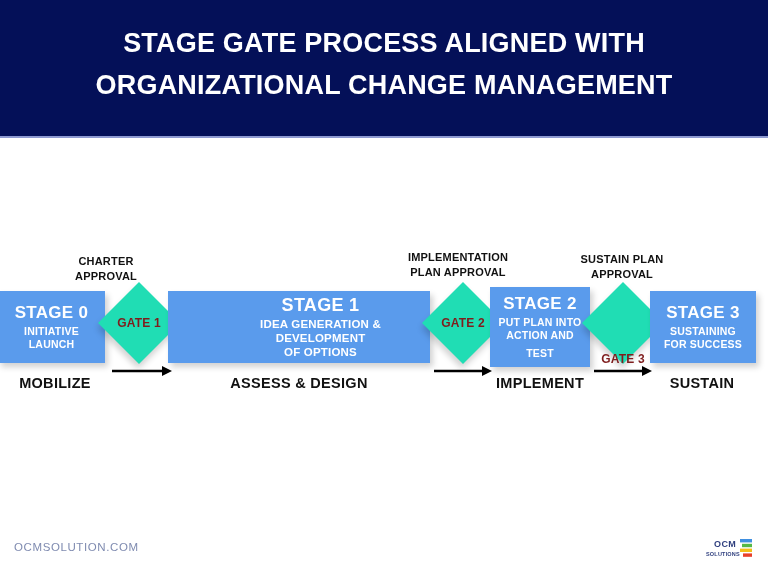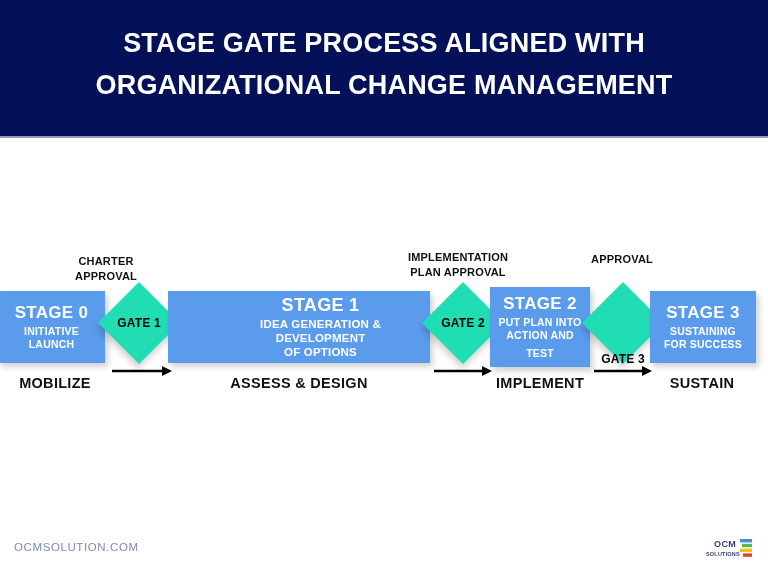--- a/index.html
+++ b/index.html
@@ -100,21 +100,21 @@
     width: 58px;
     height: 58px;
     background: #20ddb4;
     transform: rotate(45deg);
     box-shadow: 3px 4px 6px rgba(0,0,0,0.18);
   }
   .gate-label {
     position: absolute;
     width: 82px;
     text-align: center;
-    color: #000000;
+    color: #7f1d1d;
     font-weight: bold;
     font-size: 12px;
     letter-spacing: 0.2px;
     line-height: 14px;
   }
 
   
   .approval {
     position: absolute;
     width: 170px;
@@ -204,20 +204,21 @@
     <div>CHARTER</div>
     <div>APPROVAL</div>
   </div>
 
   <div class="approval" style="left:373px; top:250px;">
     <div>IMPLEMENTATION</div>
     <div>PLAN APPROVAL</div>
   </div>
 
   <div class="approval" style="left:537px; top:252px;">
+    <div>SUSTAIN PLAN</div>
     <div>APPROVAL</div>
   </div>
 
   <div class="stage-box" style="left:-2px; top:291px; width:107px; height:72px;">
     <div class="stage-title">STAGE 0</div>
     <div class="stage-sub">INITIATIVE</div>
     <div class="stage-sub" style="margin-top:0;">LAUNCH</div>
   </div>
 
   <div class="gate" style="left:110px; top:294px;"></div>

